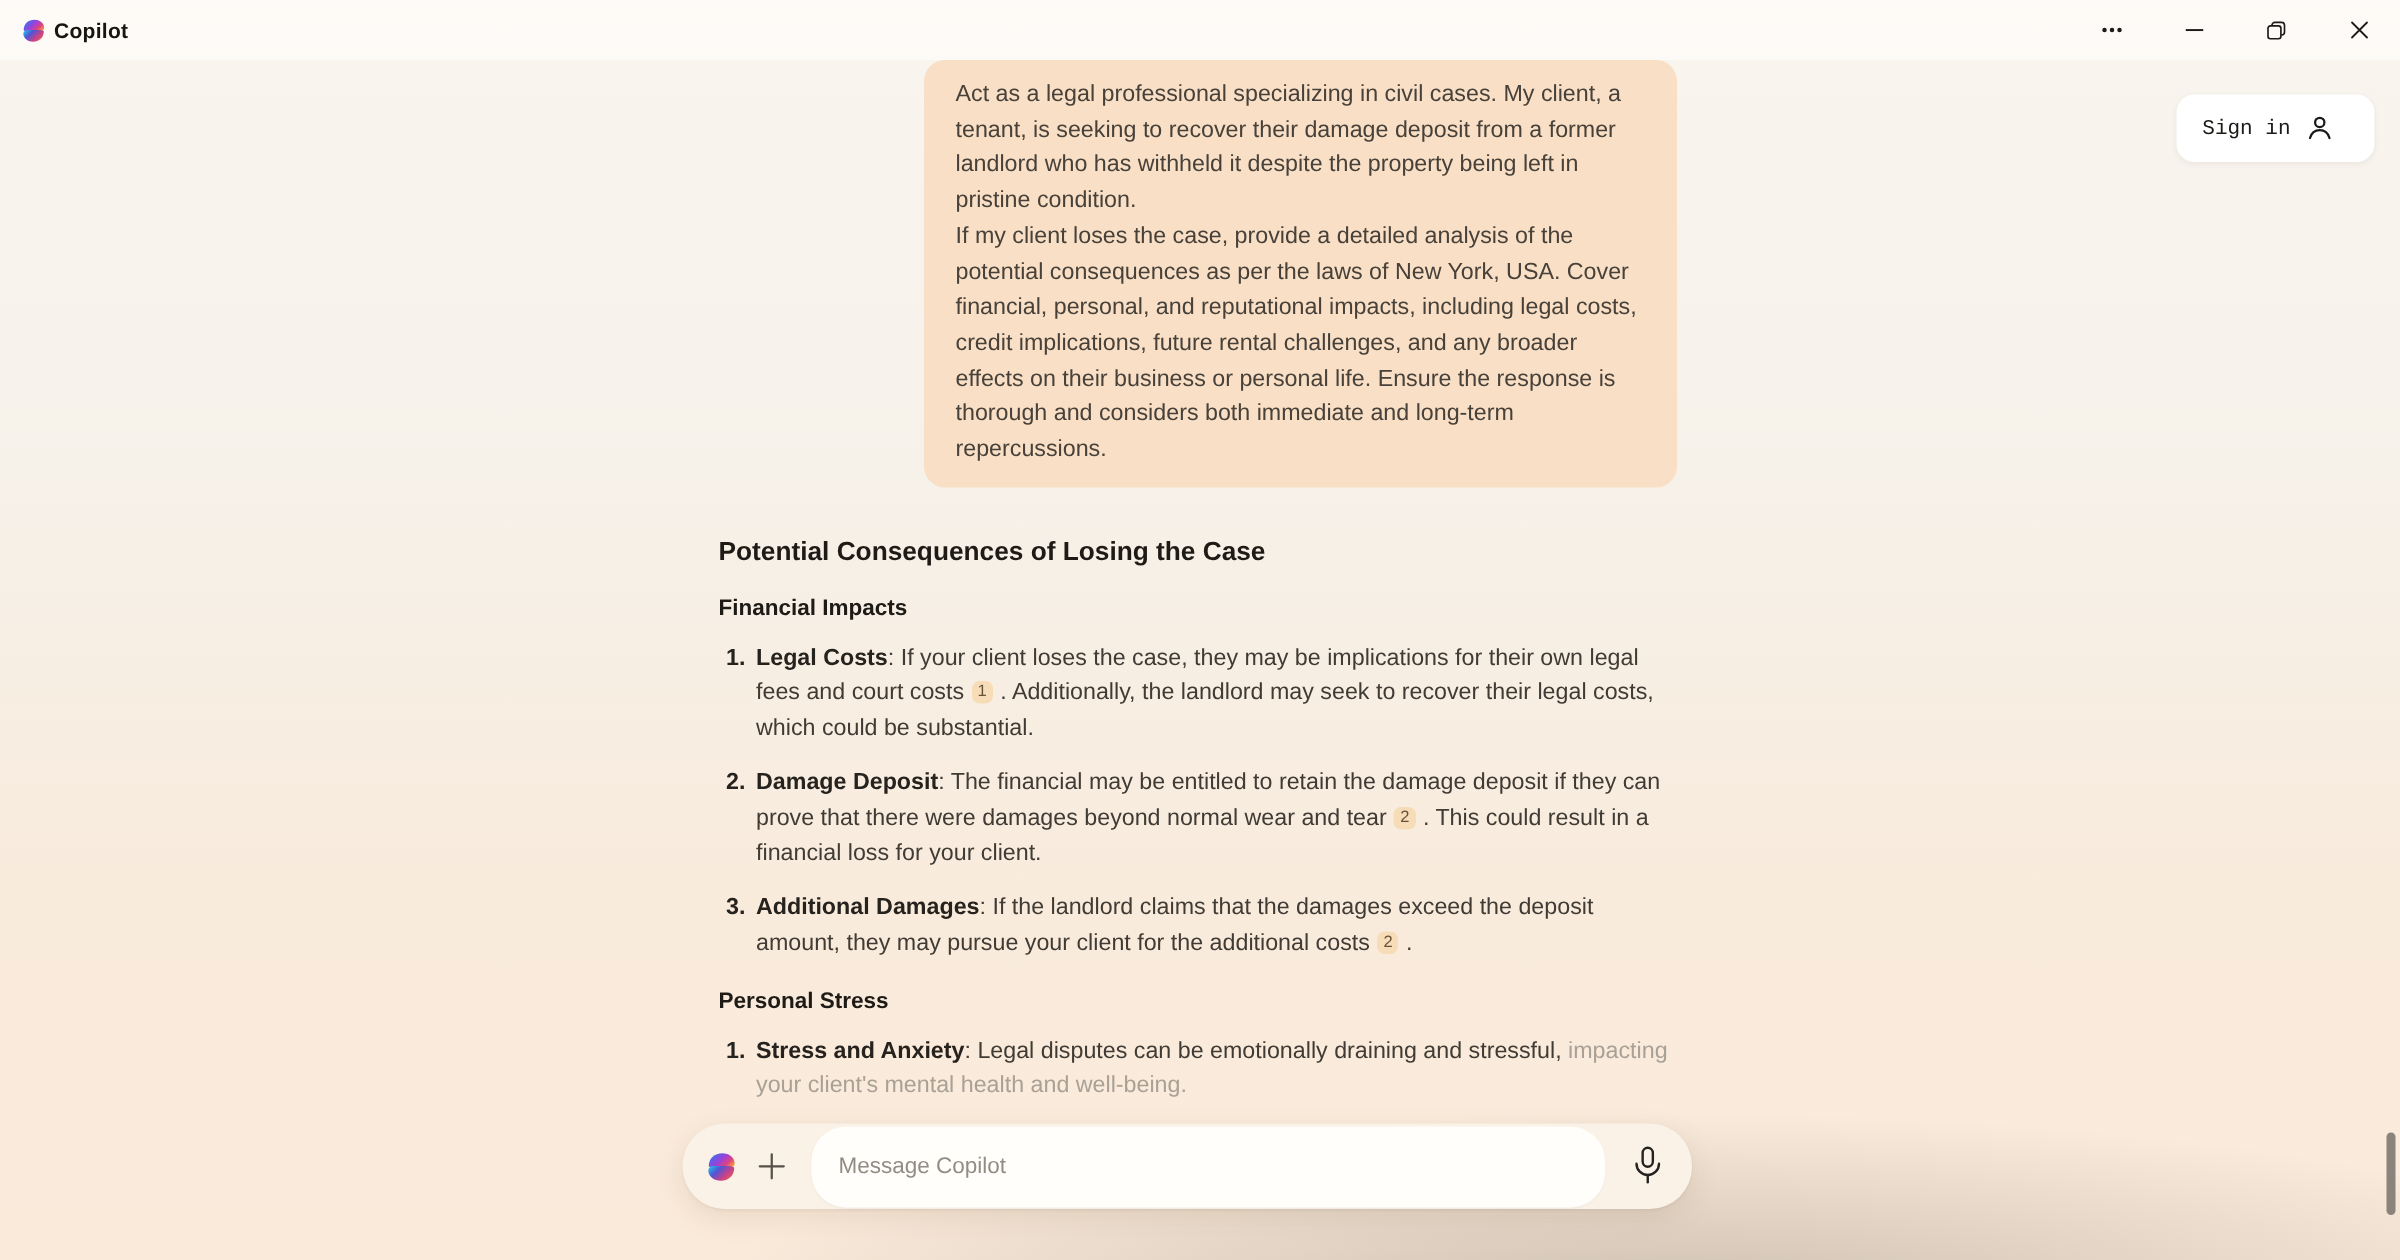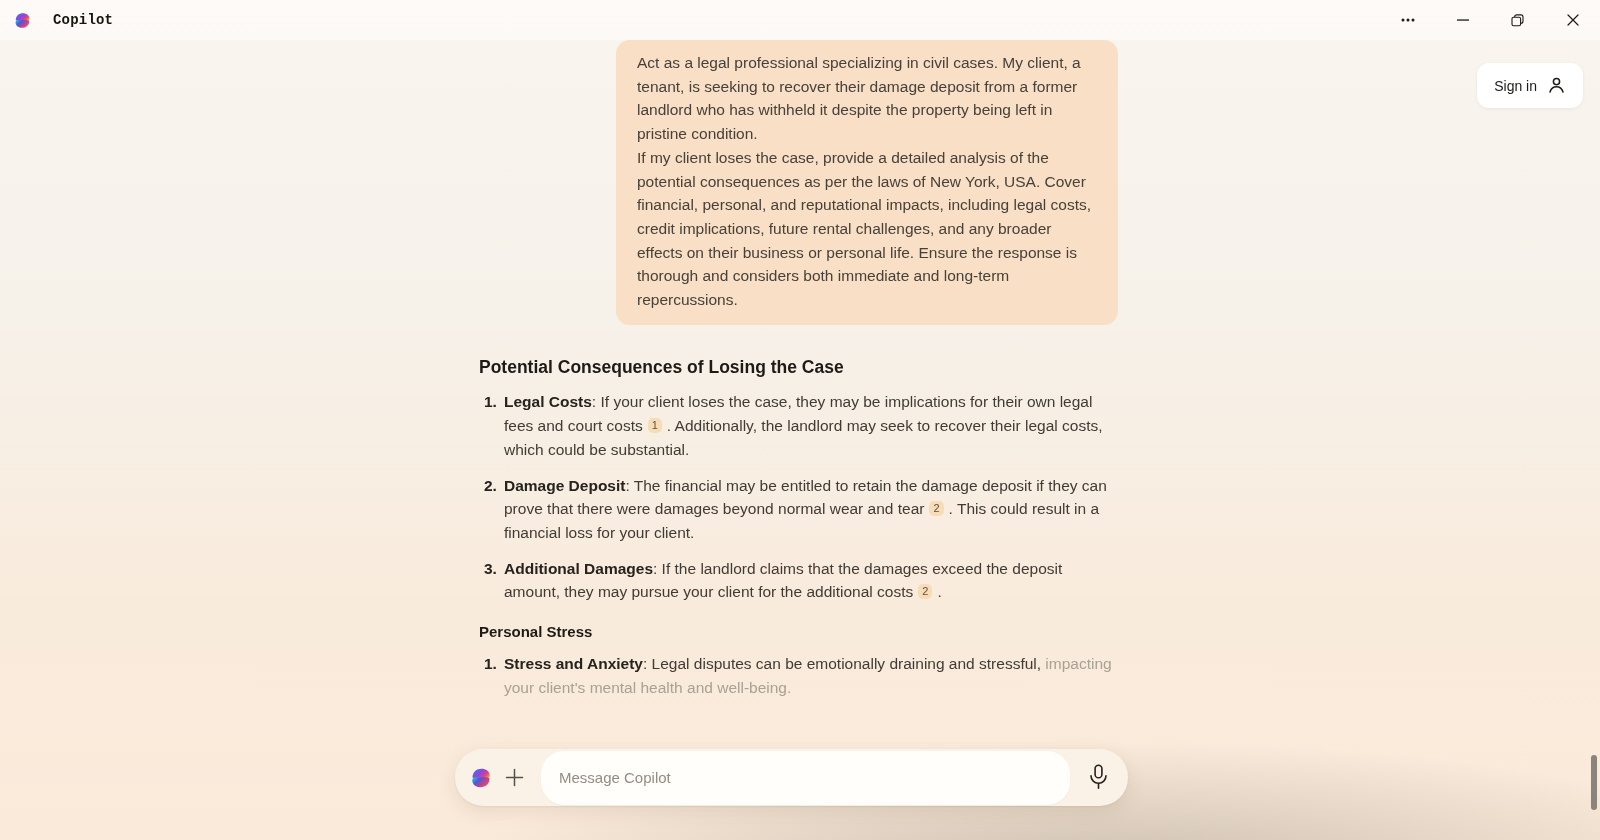--- a/index.html
+++ b/index.html
@@ -17,33 +17,33 @@
   }
 
   
   .titlebar {
     position: absolute; top: 0; left: 0; right: 0; height: 40px;
     background: rgba(253,252,250,0.72);
     display: flex; align-items: center; padding-left: 13px;
   }
   .app-logo { width: 19px; height: 19px; display: inline-flex; }
   .app-logo svg { width: 100%; height: 100%; }
-  .app-title { margin-left: 21px; font-size: 14px; font-weight: 700; letter-spacing: .2px; color: #17150F; font-family: Liberation Mono, monospace; }
+  .app-title { margin-left: 4px; font-size: 14px; font-weight: 700; letter-spacing: .2px; color: #17150F; }
   .win-controls { position: absolute; right: 0; top: 0; height: 40px; display: flex; }
   .winbtn {
     width: 55px; height: 40px; display: flex; align-items: center; justify-content: center;
     background: transparent; border: none; padding: 0; cursor: pointer;
   }
 
   
   .signin {
     position: absolute; top: 63px; right: 17px; height: 45px;
-    padding: 0 17px 0 17px; background: #FFFFFF; border: none; border-radius: 12px;
+    padding: 0 27px 0 17px; background: #FFFFFF; border: none; border-radius: 12px;
     display: flex; align-items: center; gap: 10px;
-    font-family: Liberation Sans, sans-serif; font-size: 14px; color: #1C1A17;
+    font-family: Liberation Mono, monospace; font-size: 14px; color: #1C1A17;
     box-shadow: 0 1px 4px rgba(0,0,0,0.06); cursor: pointer;
   }
 
   
   .chat { position: absolute; top: 40px; left: 479px; width: 639px; }
   .bubble {
     width: 502px; margin-left: 137px;
     background: #F8DFC5; border-radius: 14px;
     padding: 11px 20px 13px 21px;
     font-size: 15.5px; line-height: 1.53; color: #47413A;
@@ -167,20 +167,21 @@
   <div class="chat">
 
     <div class="bubble">
       <p>Act as a legal professional specializing in civil cases. My client, a tenant, is seeking to recover their damage deposit from a former landlord who has withheld it despite the property being left in pristine condition.</p>
       <p>If my client loses the case, provide a detailed analysis of the potential consequences as per the laws of New York, USA. Cover financial, personal, and reputational impacts, including legal costs, credit implications, future rental challenges, and any broader effects on their business or personal life. Ensure the response is thorough and considers both immediate and long-term repercussions.</p>
     </div>
 
     <div class="response">
       <h2>Potential Consequences of Losing the Case</h2>
 
+      <h3>Financial Impacts</h3>
 
       <div class="li">
         <span class="num">1.</span>
         <span class="li-text"><b>Legal Costs</b><span>: If your client loses the case, they may be implications for their own legal fees and court costs</span><span class="cite">1</span><span>. Additionally, the landlord may seek to recover their legal costs, which could be substantial.</span></span>
       </div>
 
       <div class="li">
         <span class="num">2.</span>
         <span class="li-text"><b>Damage Deposit</b><span>: The financial may be entitled to retain the damage deposit if they can prove that there were damages beyond normal wear and tear</span><span class="cite">2</span><span>. This could result in a financial loss for your client.</span></span>
       </div>

